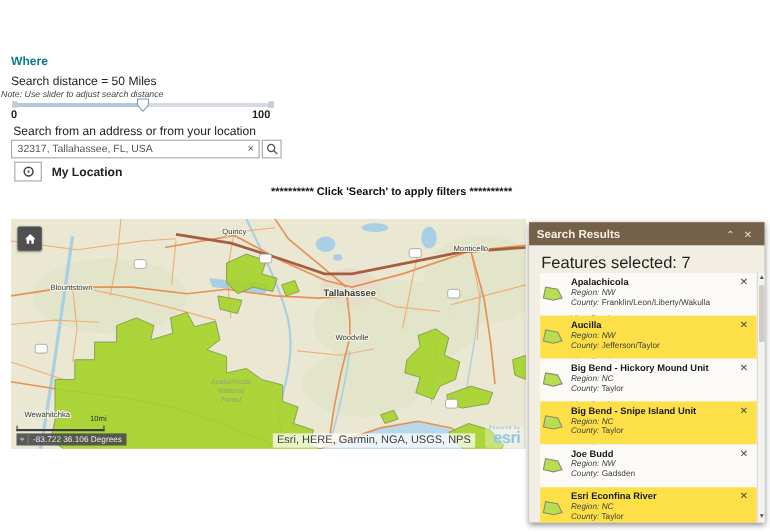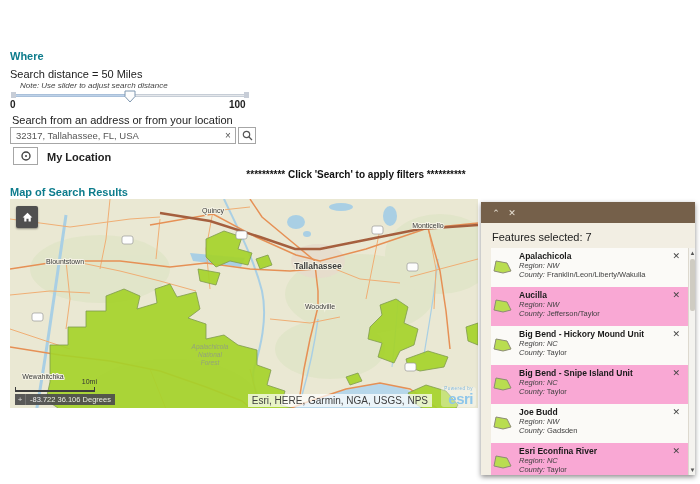--- a/index.html
+++ b/index.html
@@ -3,21 +3,21 @@
 <meta charset="utf-8">
 <style>
   * { margin:0; padding:0; box-sizing:border-box; }
   html,body { background:#fff; }
   body { font-family:"Liberation Sans", sans-serif; }
   .app { position:relative; width:700px; height:484px; background:#fff; overflow:hidden;margin-top:44px; }
 
   
   .sec-title { position:absolute; font-size:11px; font-weight:bold; color:#0d7c8c; }
   .dist-text { position:absolute; top:24px; left:10px; font-size:11px; color:#222; }
-  .note-text { position:absolute; top:37px; left:20px; font-size:8px; font-style:italic; color:#444; }
+  .note-text { position:absolute; top:37px; left:1px; font-size:8px; font-style:italic; color:#444; }
 
   .slider { position:absolute; top:45px; left:12px; width:236px; height:13px; }
   .slider .rail { position:absolute; top:5px; left:0; right:0; height:3px; background:#e4e7eb; border:1px solid #c6cdd6; }
   .slider .fill { position:absolute; top:5px; left:0; width:50%; height:3px; background:#bed2e8; border:1px solid #a9c0da; }
   .slider .tick { position:absolute; top:3px; width:5px; height:6px; background:#c7cdd7; }
   .slider .tick.l { left:-1px; } .slider .tick.r { right:-1px; }
   .slider .handle { position:absolute; top:0; left:calc(50% - 6px); width:12px; height:13px; cursor:pointer; }
   .minmax { position:absolute; font-size:10px; font-weight:bold; color:#222; }
 
   .addr-label { position:absolute; top:70px; left:12px; font-size:11px; color:#222; }
@@ -51,25 +51,25 @@
   .esri-logo .pb { display:block; font-size:4.5px; color:#7fb6dd; letter-spacing:.5px; }
   .esri-logo .name { display:block; font-size:15px; font-weight:bold; color:#8ec6ea; letter-spacing:-.5px; }
 
   
   .panel { position:absolute; top:158px; left:481px; width:214px; height:273px; background:#f2eee3;
            box-shadow:0 2px 5px rgba(0,0,0,.45); }
   .panel-header { height:21px; background:#75604a; display:flex; align-items:center; padding:0 7px; }
   .panel-header .title { flex:1; color:#f4efe6; font-size:10.5px; font-weight:bold; }
   .panel-header .hbtn { width:16px; height:14px; border:none; background:none; color:#e8e1d4; font-size:9px;
                         line-height:14px; cursor:pointer; padding:0; }
-  .features { padding:8px 0 6px 11px; font-size:11px; color:#222; }
+  .features { padding:8px 0 6px 11px; font-size:15px; color:#222; }
   .list { position:absolute; top:46px; left:10px; right:7px; bottom:0; overflow:hidden; }
   .item { position:relative; height:39px; padding:3px 24px 0 28px; overflow:hidden; }
   .item.odd { background:#fbfaf7; }
-  .item.even { background:#f9a8d4; }
+  .item.even { background:#fde047; }
   .item .poly-icon { position:absolute; left:2px; top:11px; }
   .item .name { font-size:8.5px; font-weight:bold; color:#1a1a1a; line-height:10px; }
   .item .meta { font-size:7.5px; color:#3f3f3f; line-height:9px; }
   .item .meta .lab { font-style:italic; }
   .item .meta.reg { font-style:italic; }
   .item .link { font-size:7.5px; color:#0b5dc2; text-decoration:underline; line-height:9px; display:inline-block; cursor:pointer; }
   .item .close { position:absolute; right:8px; top:3px; font-size:9px; color:#444; background:none; border:none; cursor:pointer; padding:0; }
   .vscroll { position:absolute; top:46px; right:0; bottom:0; width:7px; background:#f4f3ef; border-left:1px solid #ddd9cf; }
   .vscroll .arr { position:absolute; left:0; width:7px; font-size:6px; color:#555; text-align:center; cursor:pointer; }
   .vscroll .arr.up { top:2px; } .vscroll .arr.down { bottom:2px; }
@@ -121,21 +121,20 @@
   <button class="myloc-btn">
     <svg width="12" height="12" viewBox="0 0 12 12">
       <circle cx="6" cy="6" r="4" fill="none" stroke="#444" stroke-width="1.4"></circle>
       <circle cx="6" cy="6" r="1" fill="#444"></circle>
     </svg>
   </button>
   <div class="myloc-label">My Location</div>
 
   <div class="notice">********** Click 'Search' to apply filters **********</div>
 
-  <div class="sec-title" style="top:142px;left:10px;">Map of Search Results</div>
 
   <div class="map-wrap">
     <svg class="basemap" width="468" height="277" viewBox="0 0 468 277">
       <rect x="0" y="0" width="468" height="277" fill="#eae8d3"></rect>
 
       <g fill="#dfe4c6" opacity=".75">
         <ellipse cx="90" cy="70" rx="70" ry="34"></ellipse>
         <ellipse cx="350" cy="95" rx="75" ry="40"></ellipse>
         <ellipse cx="430" cy="55" rx="55" ry="40"></ellipse>
         <ellipse cx="160" cy="205" rx="90" ry="45"></ellipse>
@@ -244,20 +243,21 @@
     <div class="attribution">Esri, HERE, Garmin, NGA, USGS, NPS</div>
 
     <div class="esri-logo">
       <span class="pb">Powered by</span>
       <span class="name">esri</span>
     </div>
   </div>
 
   <div class="panel">
     <div class="panel-header">
+      <span class="title">Search Results</span>
       <button class="hbtn">⌃</button>
       <button class="hbtn">✕</button>
     </div>
     <div class="features">Features selected: 7</div>
 
     <div class="list">
 
       <div class="item odd">
         <svg class="poly-icon" width="20" height="15" viewBox="0 0 20 15">
           <polygon points="1,12 3,2 14,4 18,12 10,14" fill="#b9dd50" stroke="#8c8c74" stroke-width="1"></polygon>

